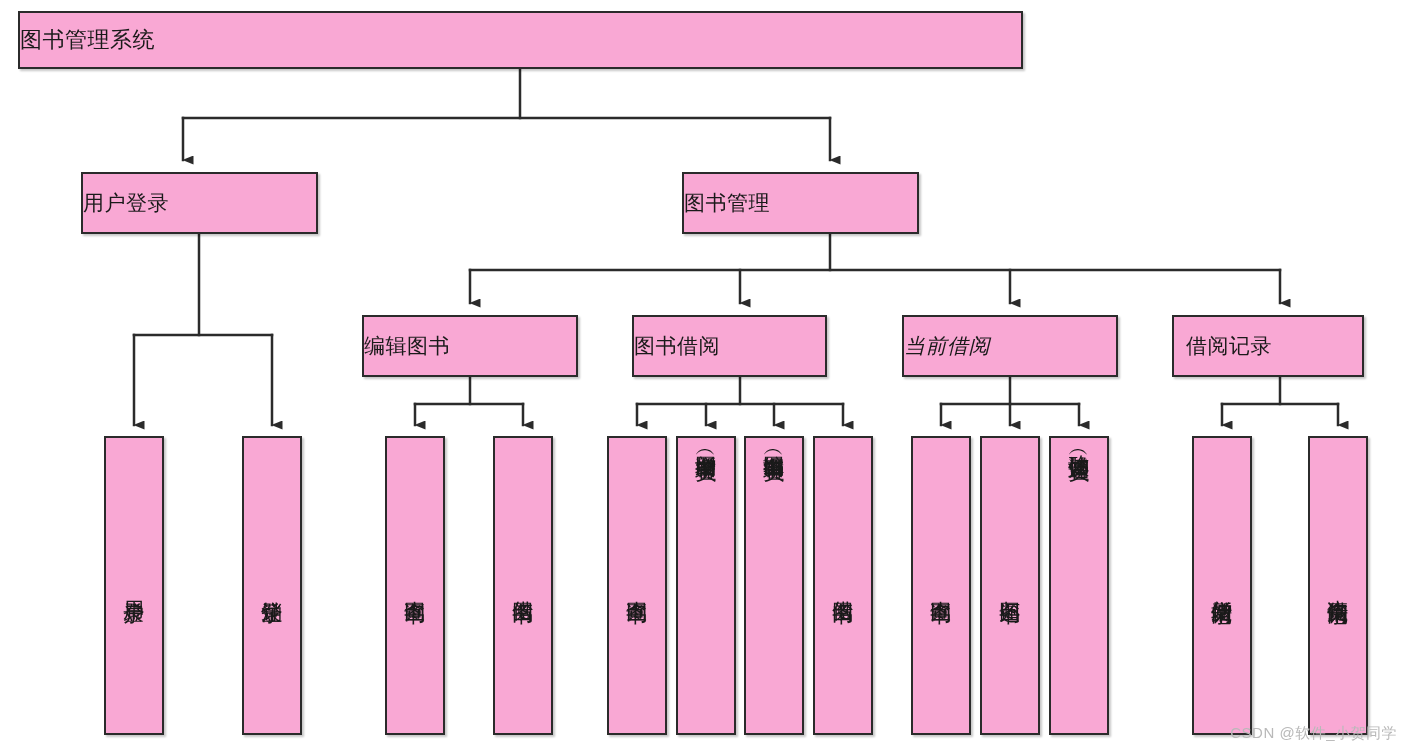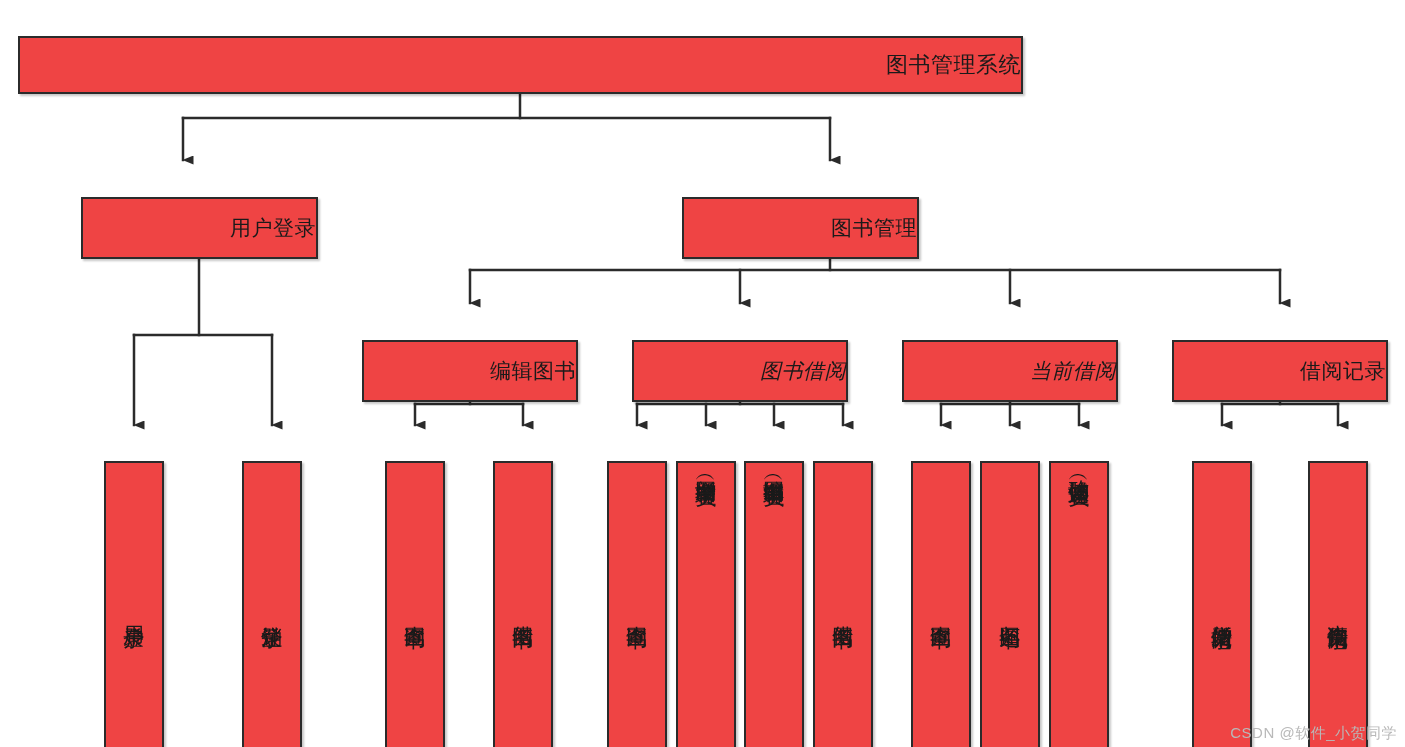--- a/index.html
+++ b/index.html
@@ -22,28 +22,27 @@
     position: absolute;
     left: 0;
     top: 0;
     width: 1405px;
     height: 747px;
     pointer-events: none;
   }
   .node {
     position: absolute;
     box-sizing: border-box;
-    background: #ef4444;
+    background: #f9a8d4;
     border: 2px solid #2b2b2b;
     box-shadow: 2px 2px 2px rgba(0,0,0,0.22);
     display: flex;
     align-items: center;
-    justify-content: flex-end;
+    justify-content: flex-start;
     color: #1a1a1a;
-    margin-top: 25px;
   }
   .node .node-label {
     display: block;
     text-align: center;
     line-height: 1.08;
     white-space: nowrap;
   }
   
   .node.horiz .node-label {
     font-size: 21px;
@@ -145,27 +144,27 @@
   <div class="node horiz" style="left:81px; top:172px; width:237px; height:62px;">
     <span class="node-label">用户登录</span>
   </div>
   <div class="node horiz" style="left:682px; top:172px; width:237px; height:62px;">
     <span class="node-label">图书管理</span>
   </div>
 
   <div class="node horiz" style="left:362px; top:315px; width:216px; height:62px;">
     <span class="node-label">编辑图书</span>
   </div>
-  <div class="node horiz" style="left:632px; top:315px; width:216px; height:62px;font-style:italic;">
+  <div class="node horiz" style="left:632px; top:315px; width:195px; height:62px;">
     <span class="node-label">图书借阅</span>
   </div>
   <div class="node horiz" style="left:902px; top:315px; width:216px; height:62px;font-style:italic;">
     <span class="node-label">当前借阅</span>
   </div>
-  <div class="node horiz" style="left:1172px; top:315px; width:216px; height:62px;">
+  <div class="node horiz" style="left:1172px; top:315px; width:192px; height:62px;padding-left:12px;">
     <span class="node-label">借阅记录</span>
   </div>
 
   <div class="node vert align-mid" style="left:104px; top:436px; width:60px; height:299px;">
     <span class="node-label">用户登录</span>
   </div>
   <div class="node vert align-mid" style="left:242px; top:436px; width:60px; height:299px;">
     <span class="node-label">注销登录</span>
   </div>
 

